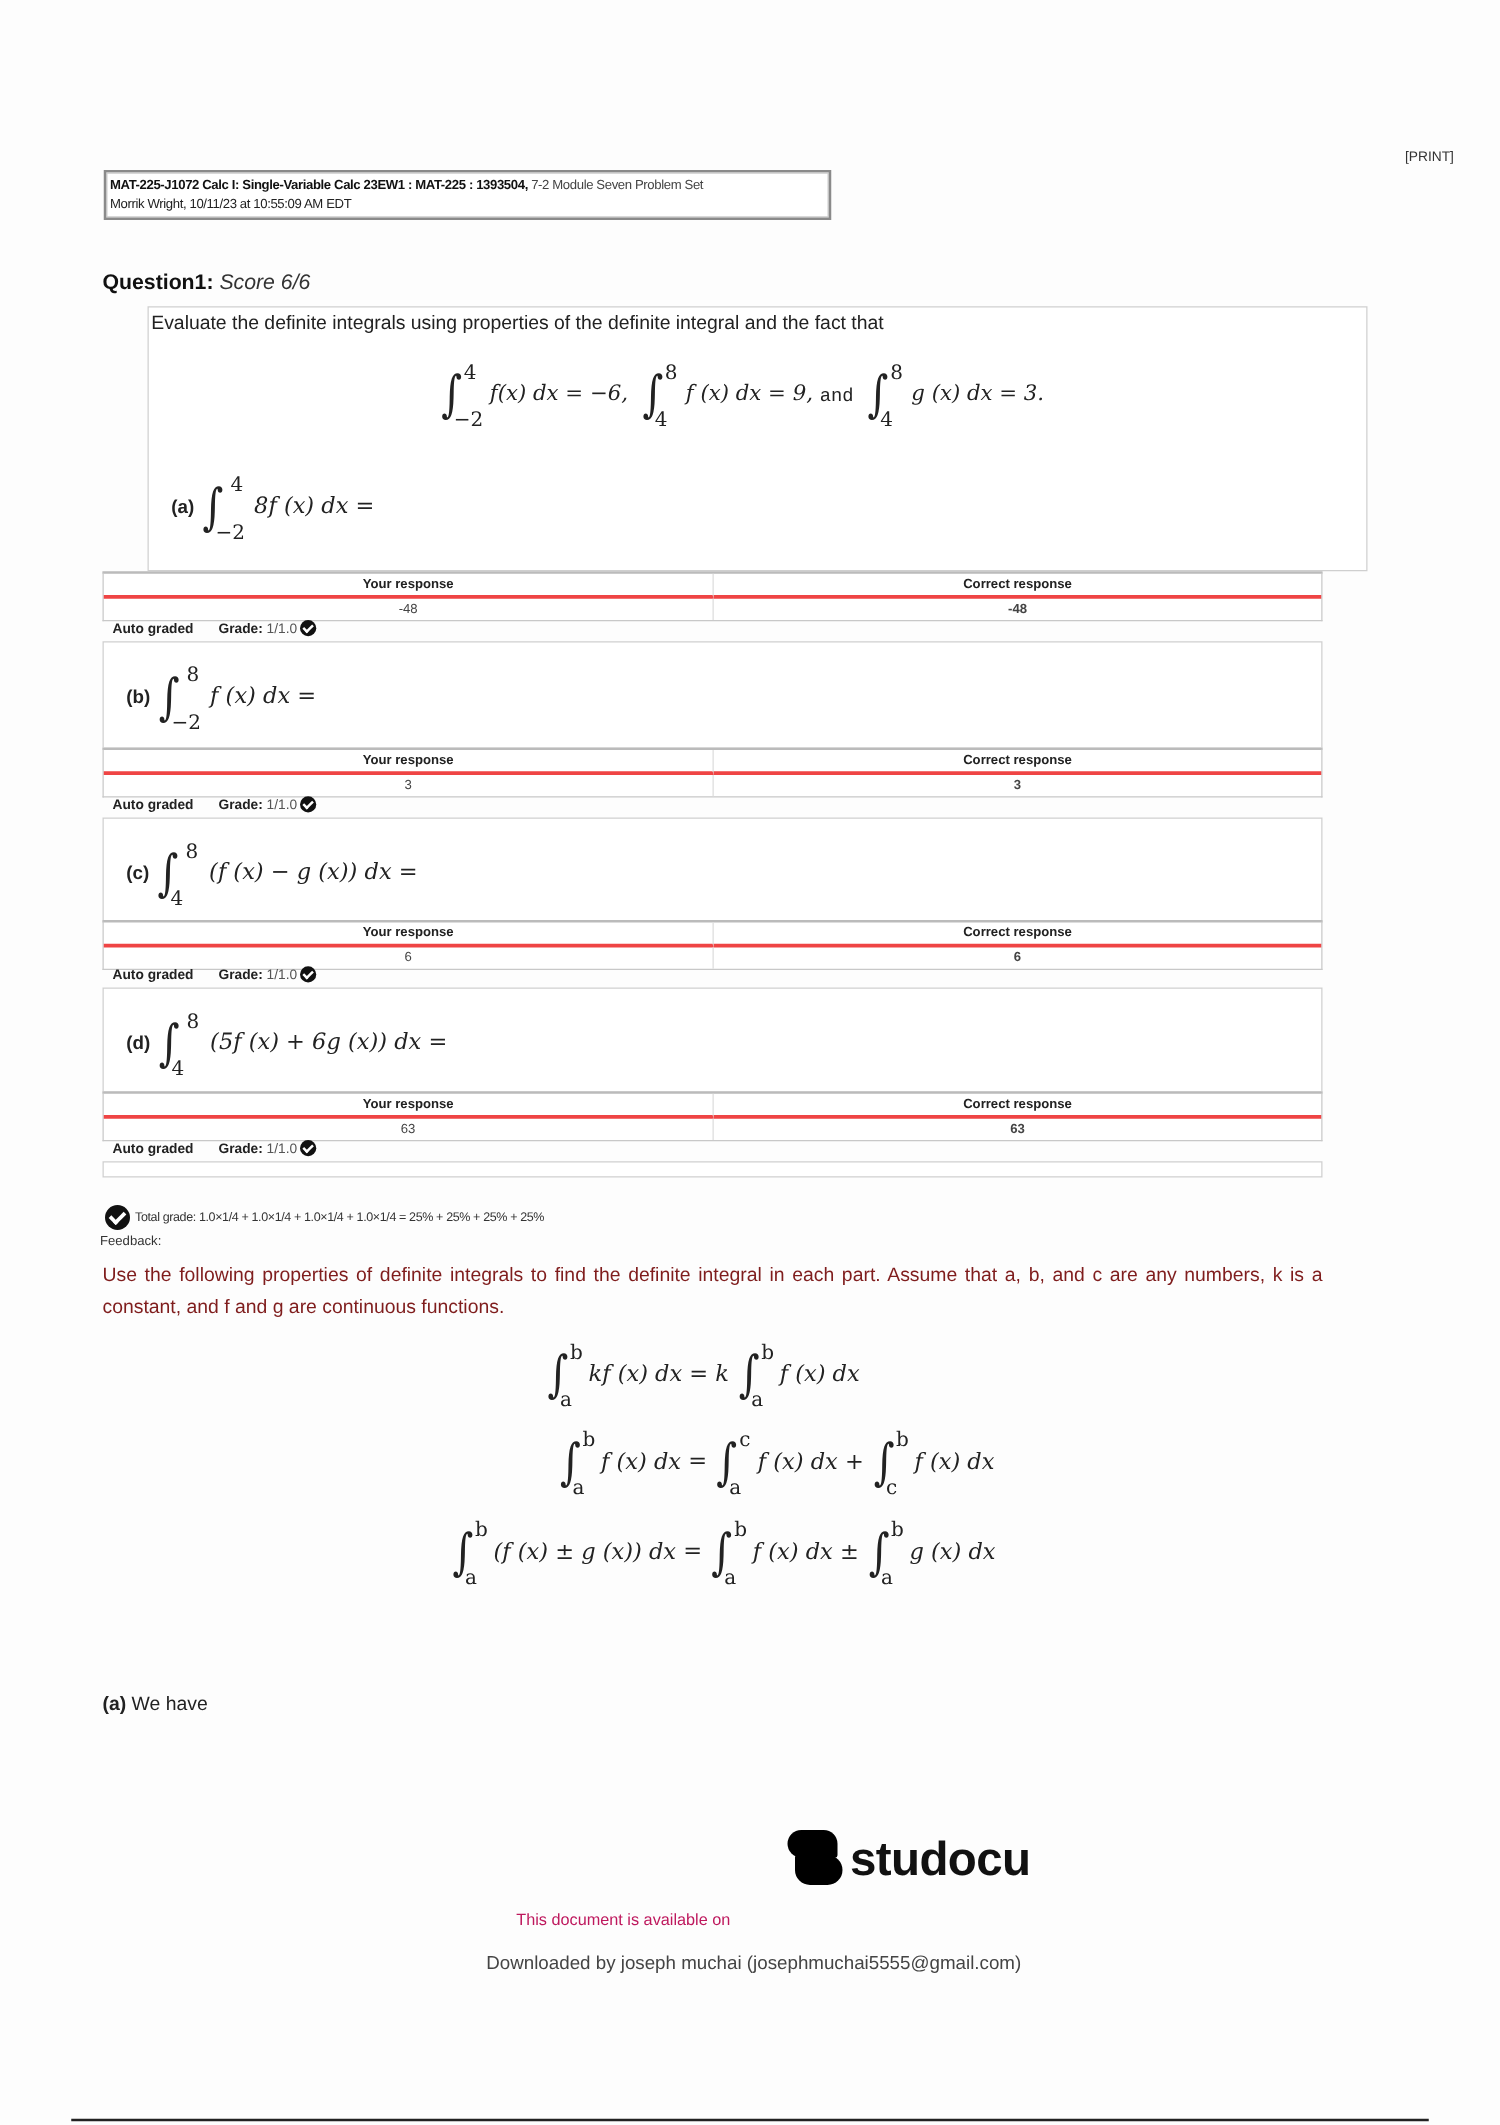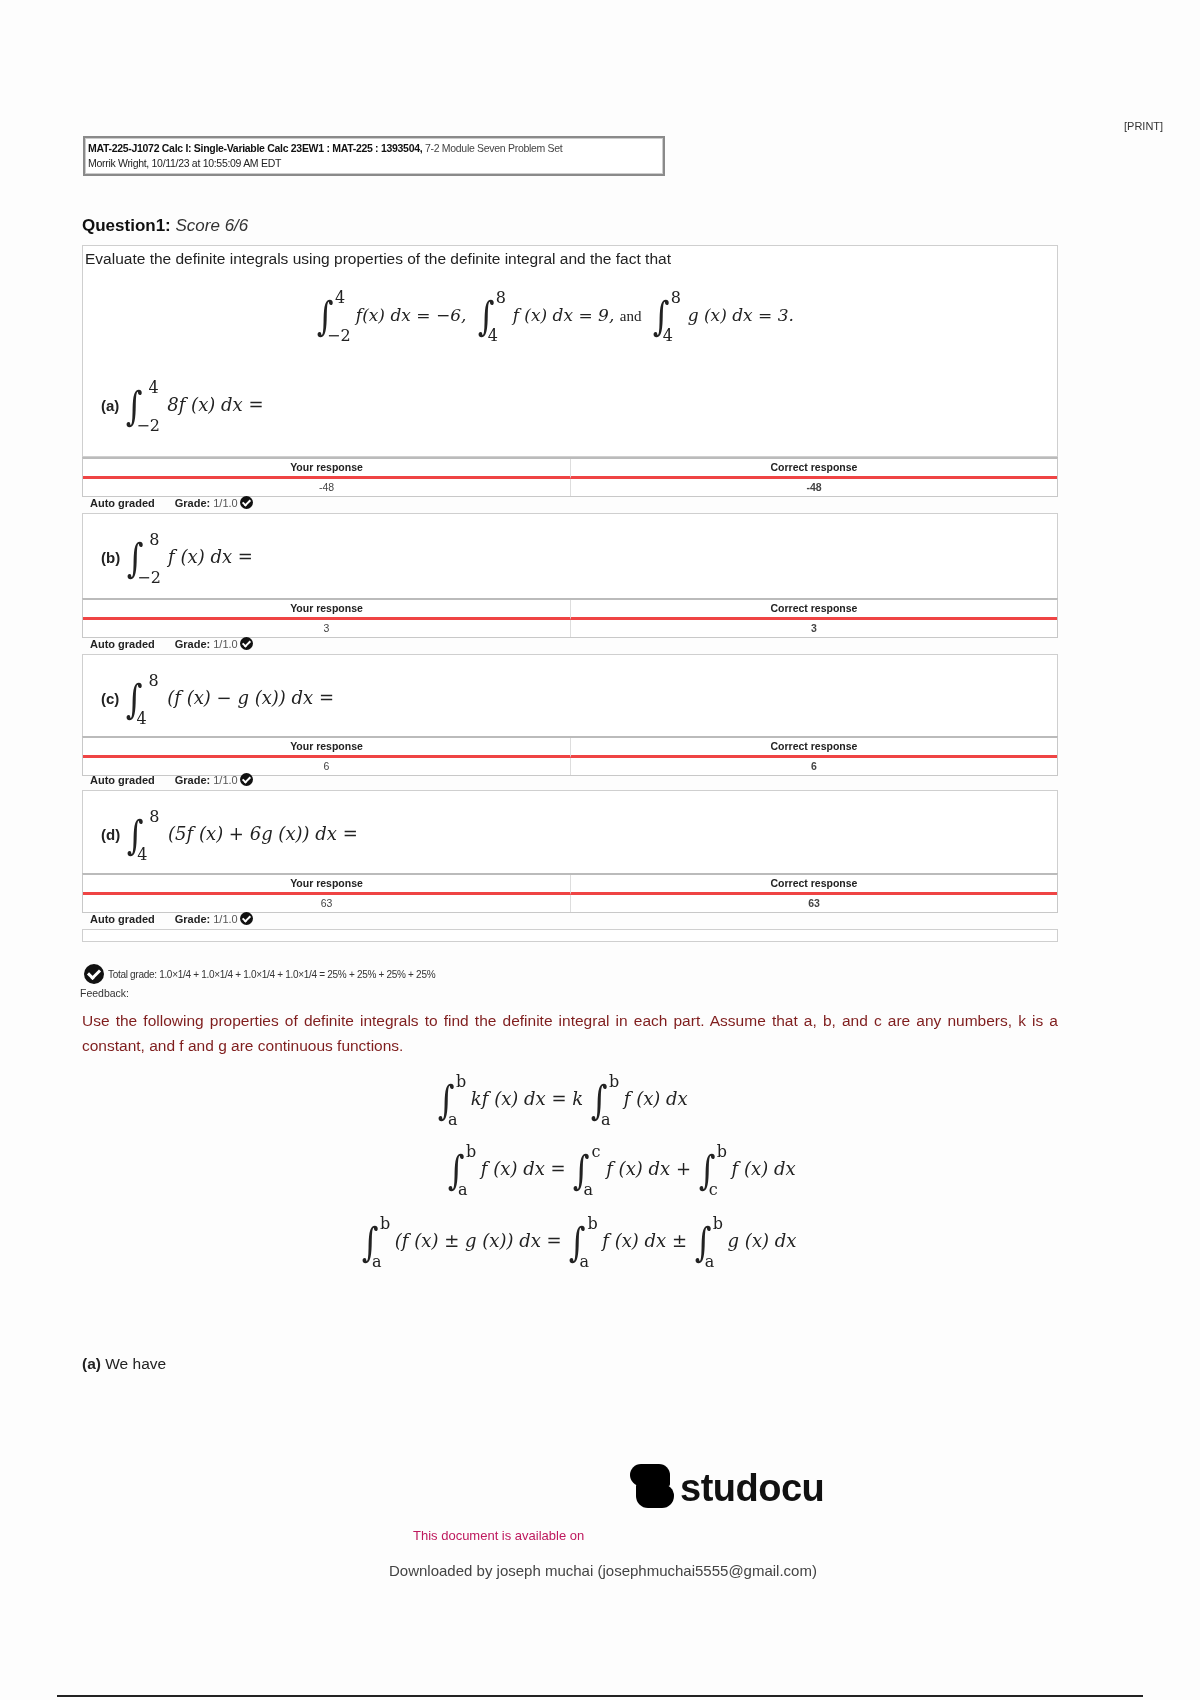--- a/index.html
+++ b/index.html
@@ -89,26 +89,26 @@
 
 <div class="hdr-box">
   <div><b>MAT-225-J1072 Calc I: Single-Variable Calc 23EW1 : MAT-225 : 1393504,</b><span class="it"> 7-2 Module Seven Problem Set</span></div>
   <div>Morrik Wright, 10/11/23 at 10:55:09 AM EDT</div>
 </div>
 
 <div class="q-title">
   <b>Question1:</b> <i>Score 6/6</i>
 </div>
 
-<div class="box" style="top:245px;height:212px;">
+<div class="box" style="top:245px;height:212px;margin-left:36px;">
   <div class="intro-text">Evaluate the definite integrals using properties of the definite integral and the fact that</div>
   <div class="math" style="position:absolute;left:232px;top:50px;font-size:17px;white-space:nowrap;">
     <span class="intg"><span class="sym">∫</span><span class="up">4</span><span class="lo">−2</span></span><span style="margin-left:20px">f(x) dx = −6,</span>
     <span class="intg" style="margin-left:4px"><span class="sym">∫</span><span class="up">8</span><span class="lo">4</span></span><span style="margin-left:16px">f (x) dx = 9,</span>
-    <span style="font-family:Liberation Serif, serif;font-style:normal;font-size:15px">and</span>
+    <span style="font-family:Liberation Mono, monospace;font-style:normal;font-size:15px">and</span>
     <span class="intg" style="margin-left:4px"><span class="sym">∫</span><span class="up">8</span><span class="lo">4</span></span><span style="margin-left:16px">g (x) dx = 3.</span>
   </div>
   <div class="math" style="position:absolute;left:18px;top:140px;white-space:nowrap;">
     <span class="part-label">(a)</span>
     <span class="intg"><span class="sym">∫</span><span class="up up-l">4</span><span class="lo">−2</span></span><span class="expr">8f (x) dx =</span>
   </div>
 </div>
 <div class="resp-table" style="top:457px;">
   <div class="c1 h">Your response</div>
     <div class="h">Correct response</div>

